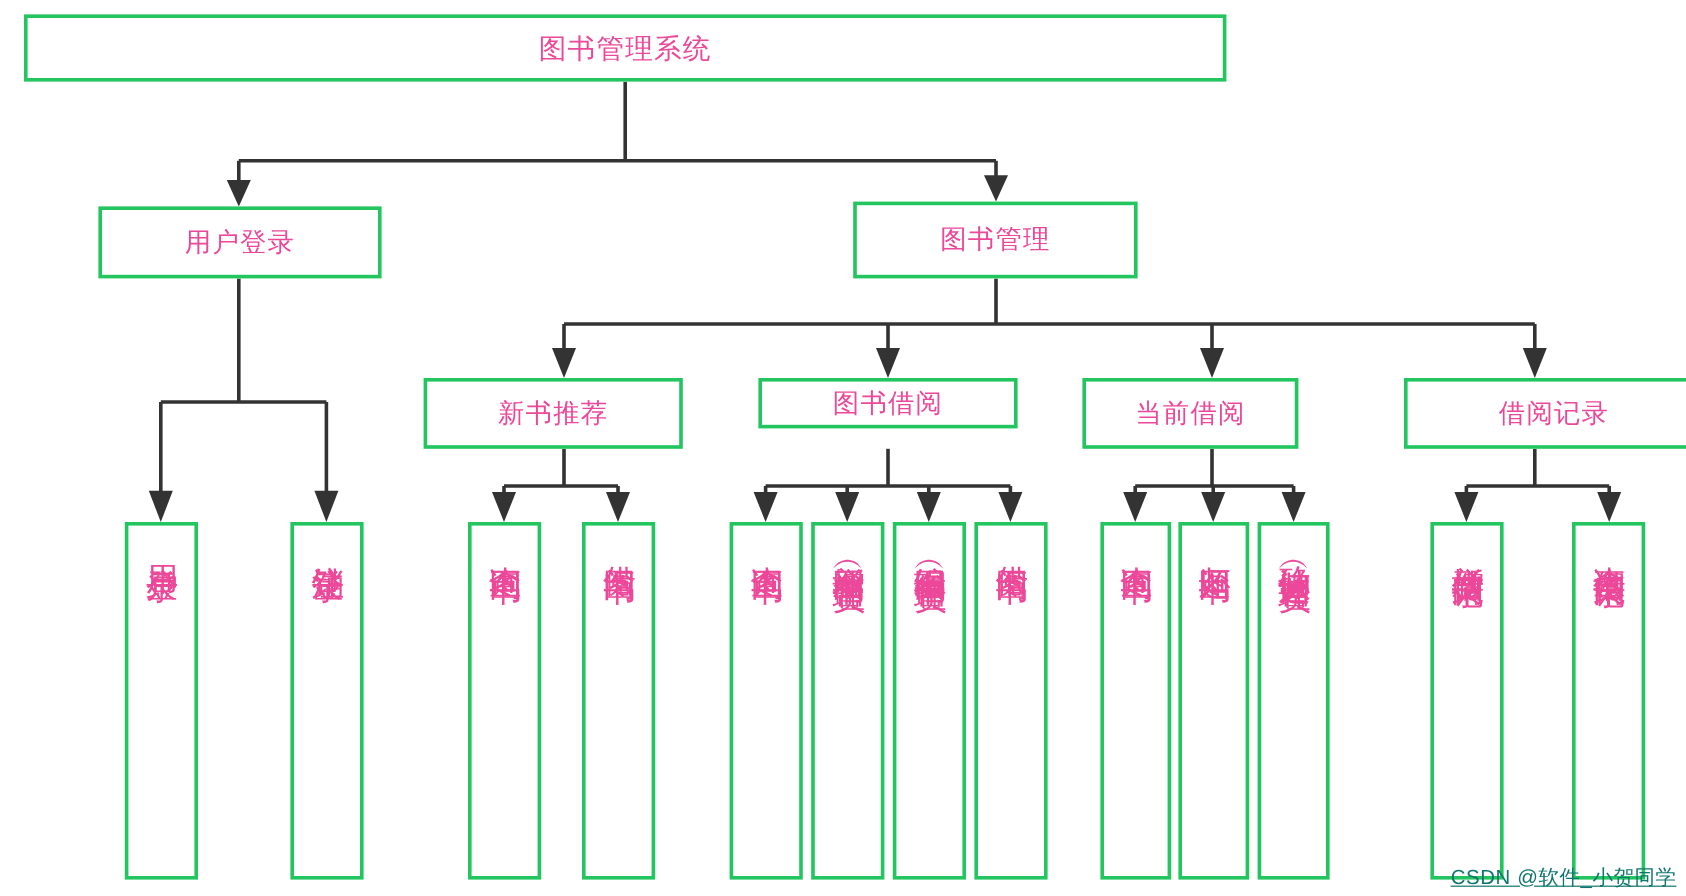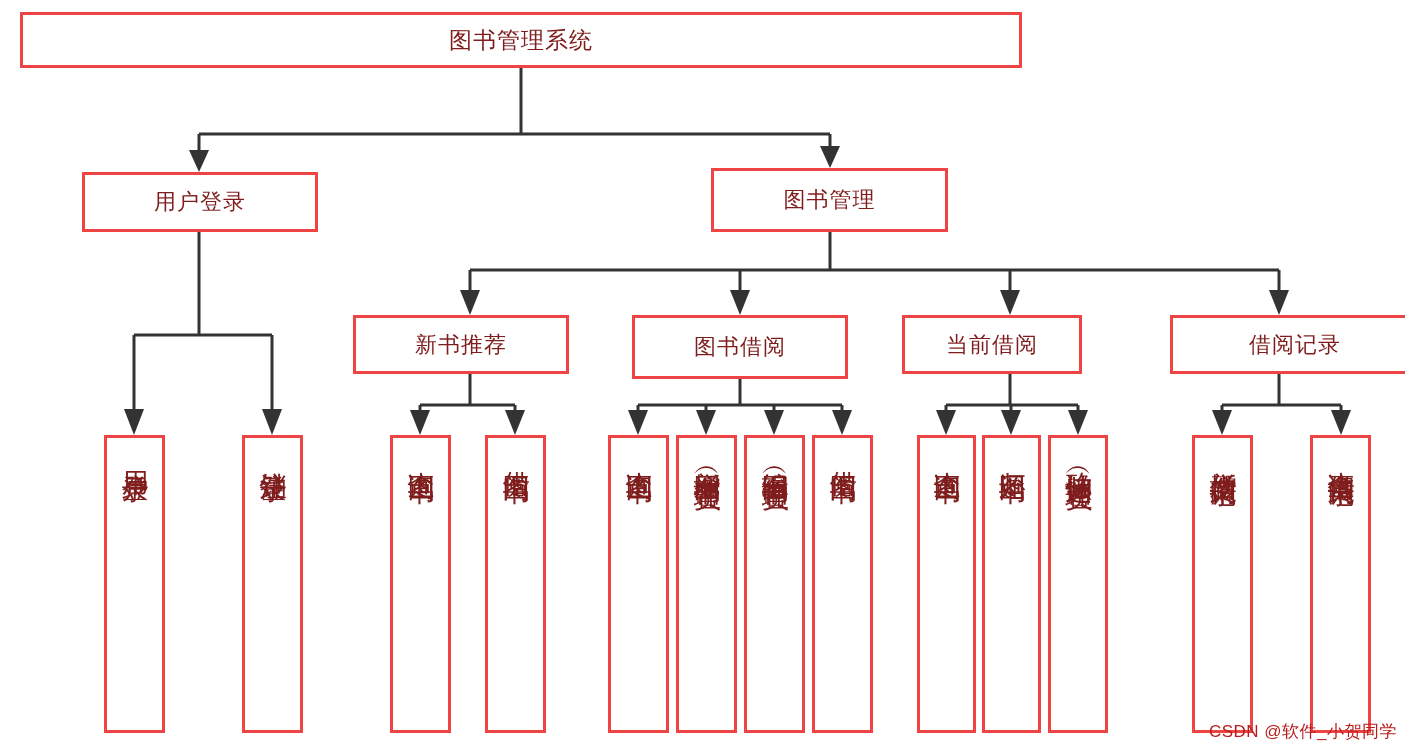--- a/index.html
+++ b/index.html
@@ -26,26 +26,26 @@
     stroke:#333333;
     stroke-width:3;
     fill:none;
   }
   #wires polygon{ fill:#333333; }
 
   
   .node{
     position:absolute;
     box-sizing:border-box;
-    border:3px solid #ef4444;
+    border:3px solid #22c55e;
     background:#ffffff;
     display:flex;
     align-items:center;
     justify-content:center;
-    color:#7f1d1d;
+    color:#ec4899;
   }
   .node .label{
     display:block;
     text-align:center;
     line-height:1.15;
     white-space:nowrap;
   }
   
   .node.horiz .label{
     font-size:22px;
@@ -68,24 +68,25 @@
     letter-spacing:2px;
     white-space:nowrap;
   }
 
   
   #watermark{
     position:absolute;
     right:8px;
     bottom:4px;
     font-size:17px;
-    color:#b91c1c;
+    color:#0f766e;
     letter-spacing:0.5px;
     white-space:nowrap;
     user-select:none;
+    text-decoration:underline;
   }
 </style>
 </head>
 <body>
 
 <div id="canvas">
 
   <svg id="wires" viewBox="0 0 1405 747" xmlns="http://www.w3.org/2000/svg">
 
     <line x1="521" y1="68" x2="521" y2="134"></line>
@@ -156,21 +157,21 @@
   <div class="node horiz" style="left:82px;top:172px;width:236px;height:60px;">
     <span class="label">用户登录</span>
   </div>
   <div class="node horiz" style="left:711px;top:168px;width:237px;height:64px;">
     <span class="label">图书管理</span>
   </div>
 
   <div class="node horiz" style="left:353px;top:315px;width:216px;height:59px;">
     <span class="label">新书推荐</span>
   </div>
-  <div class="node horiz" style="left:632px;top:315px;width:216px;height:64px;">
+  <div class="node horiz" style="left:632px;top:315px;width:216px;height:42px;">
     <span class="label">图书借阅</span>
   </div>
   <div class="node horiz" style="left:902px;top:315px;width:180px;height:59px;">
     <span class="label">当前借阅</span>
   </div>
   <div class="node horiz" style="left:1170px;top:315px;width:250px;height:59px;">
     <span class="label">借阅记录</span>
   </div>
 
   <div class="node leaf" style="left:104px;top:435px;width:61px;height:298px;">

